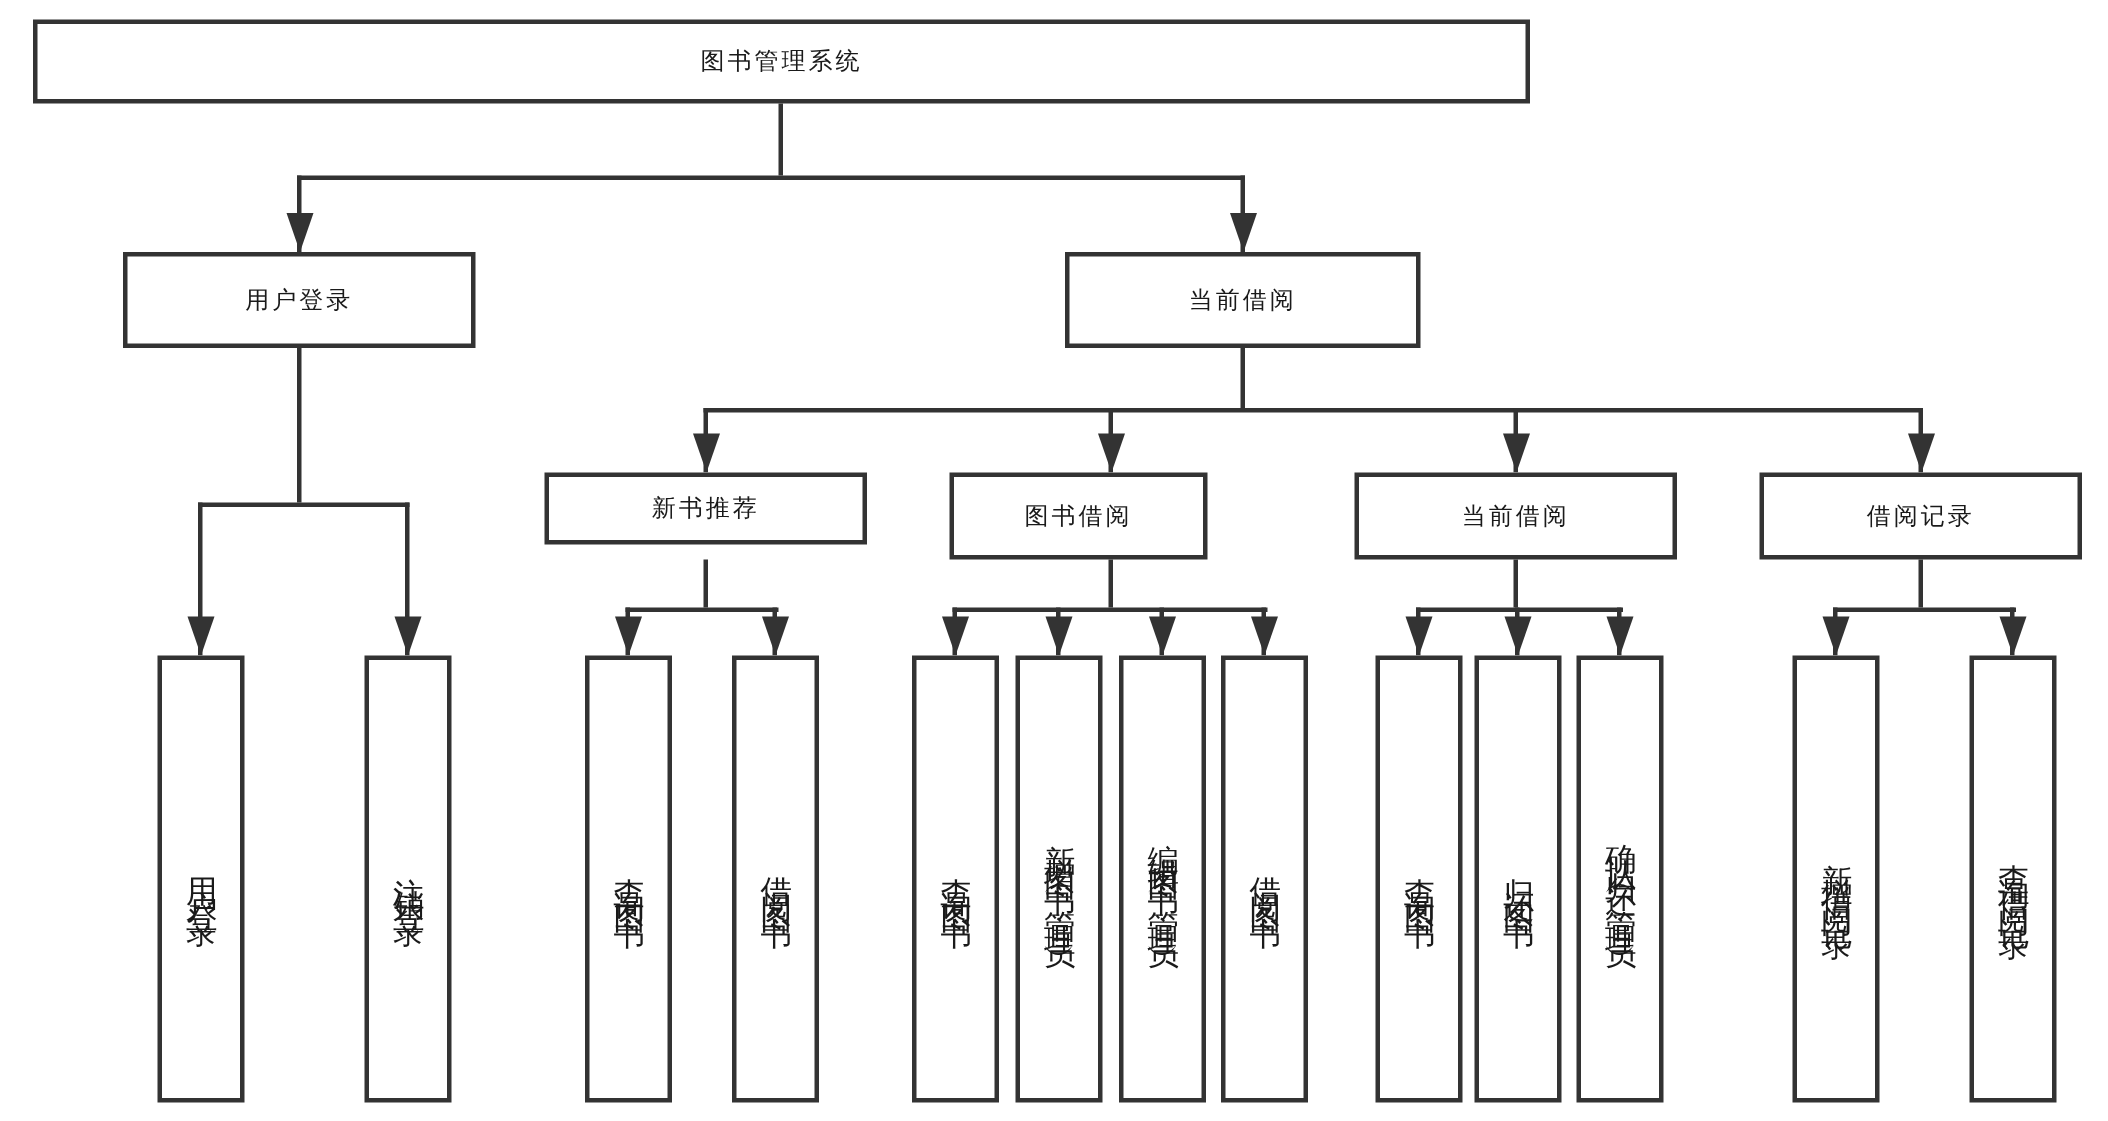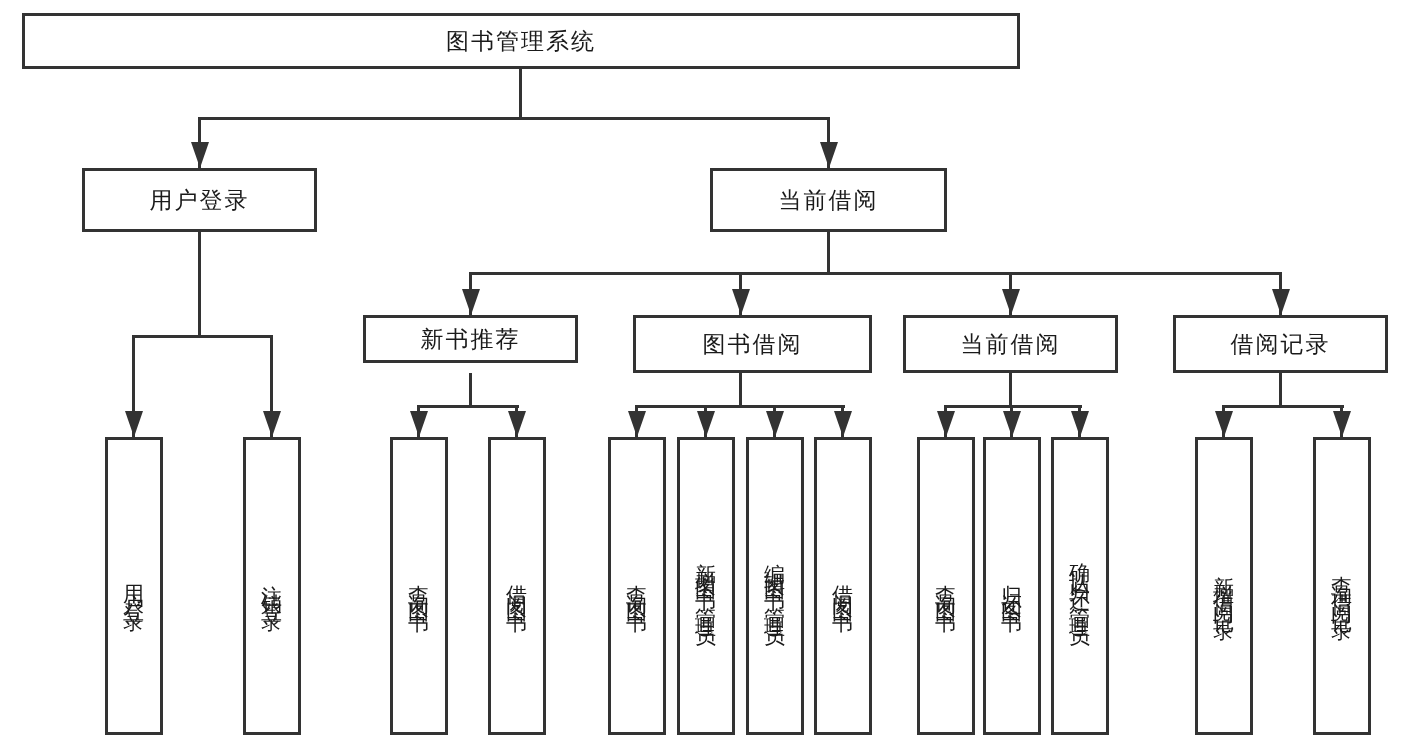--- a/index.html
+++ b/index.html
@@ -17,21 +17,21 @@
   .node {
     position: absolute;
     box-sizing: border-box;
     background: #ffffff;
     border: 3px solid #333333;
     display: flex;
     align-items: center;
     justify-content: center;
     color: #1a1a1a;
   }
-  .node.h { font-size: 23px; letter-spacing: 2px; }
+  .node.h { font-size: 16px; letter-spacing: 2px; }
   .node.v { font-size: 21px; }
   .node.v .vtext {
     writing-mode: vertical-lr;
     text-orientation: mixed;
     letter-spacing: 9px;
     line-height: 1;
     white-space: nowrap;
   }
   .line {
     position: absolute;
@@ -95,21 +95,21 @@
   <div class="line vert" style="left:739px; top:272px; height:43px;"></div>
   <div class="arrow" style="left:732px; top:289px;"></div>
   <div class="line vert" style="left:1009px; top:272px; height:43px;"></div>
   <div class="arrow" style="left:1002px; top:289px;"></div>
   <div class="line vert" style="left:1279px; top:272px; height:43px;"></div>
   <div class="arrow" style="left:1272px; top:289px;"></div>
 
   <div class="node h" style="left:363px; top:315px; width:215px; height:48px;">
     <span>新书推荐</span>
   </div>
-  <div class="node h" style="left:633px; top:315px; width:239px; height:58px;">
+  <div class="node h" style="left:633px; top:315px; width:172px; height:58px;">
     <span>图书借阅</span>
   </div>
   <div class="node h" style="left:1173px; top:315px; width:215px; height:58px;">
     <span>借阅记录</span>
   </div>
   <div class="node h" style="left:903px; top:315px; width:215px; height:58px;">
     <span>当前借阅</span>
   </div>
 
   <div class="line vert" style="left:469px; top:373px; height:32px;"></div>

